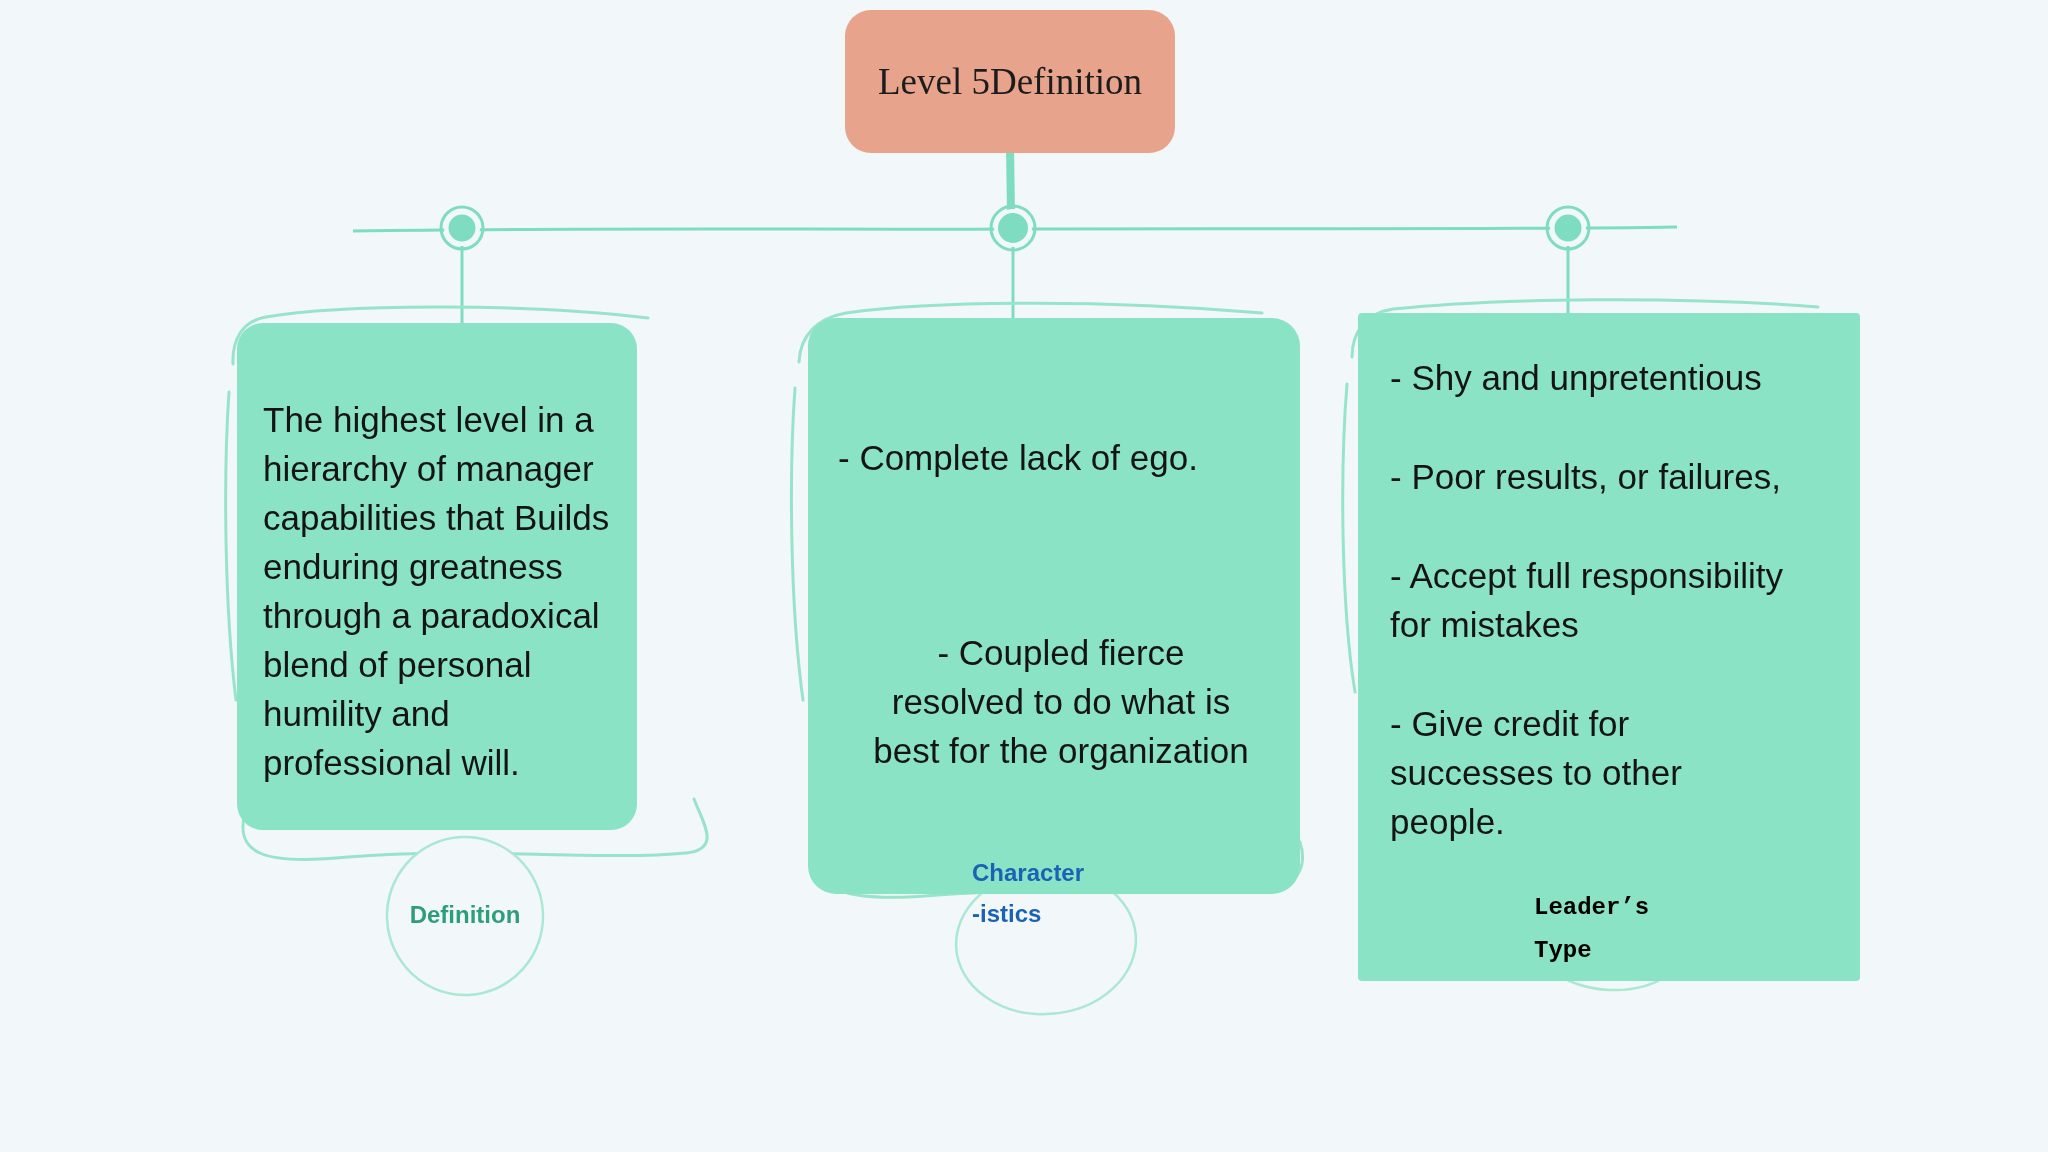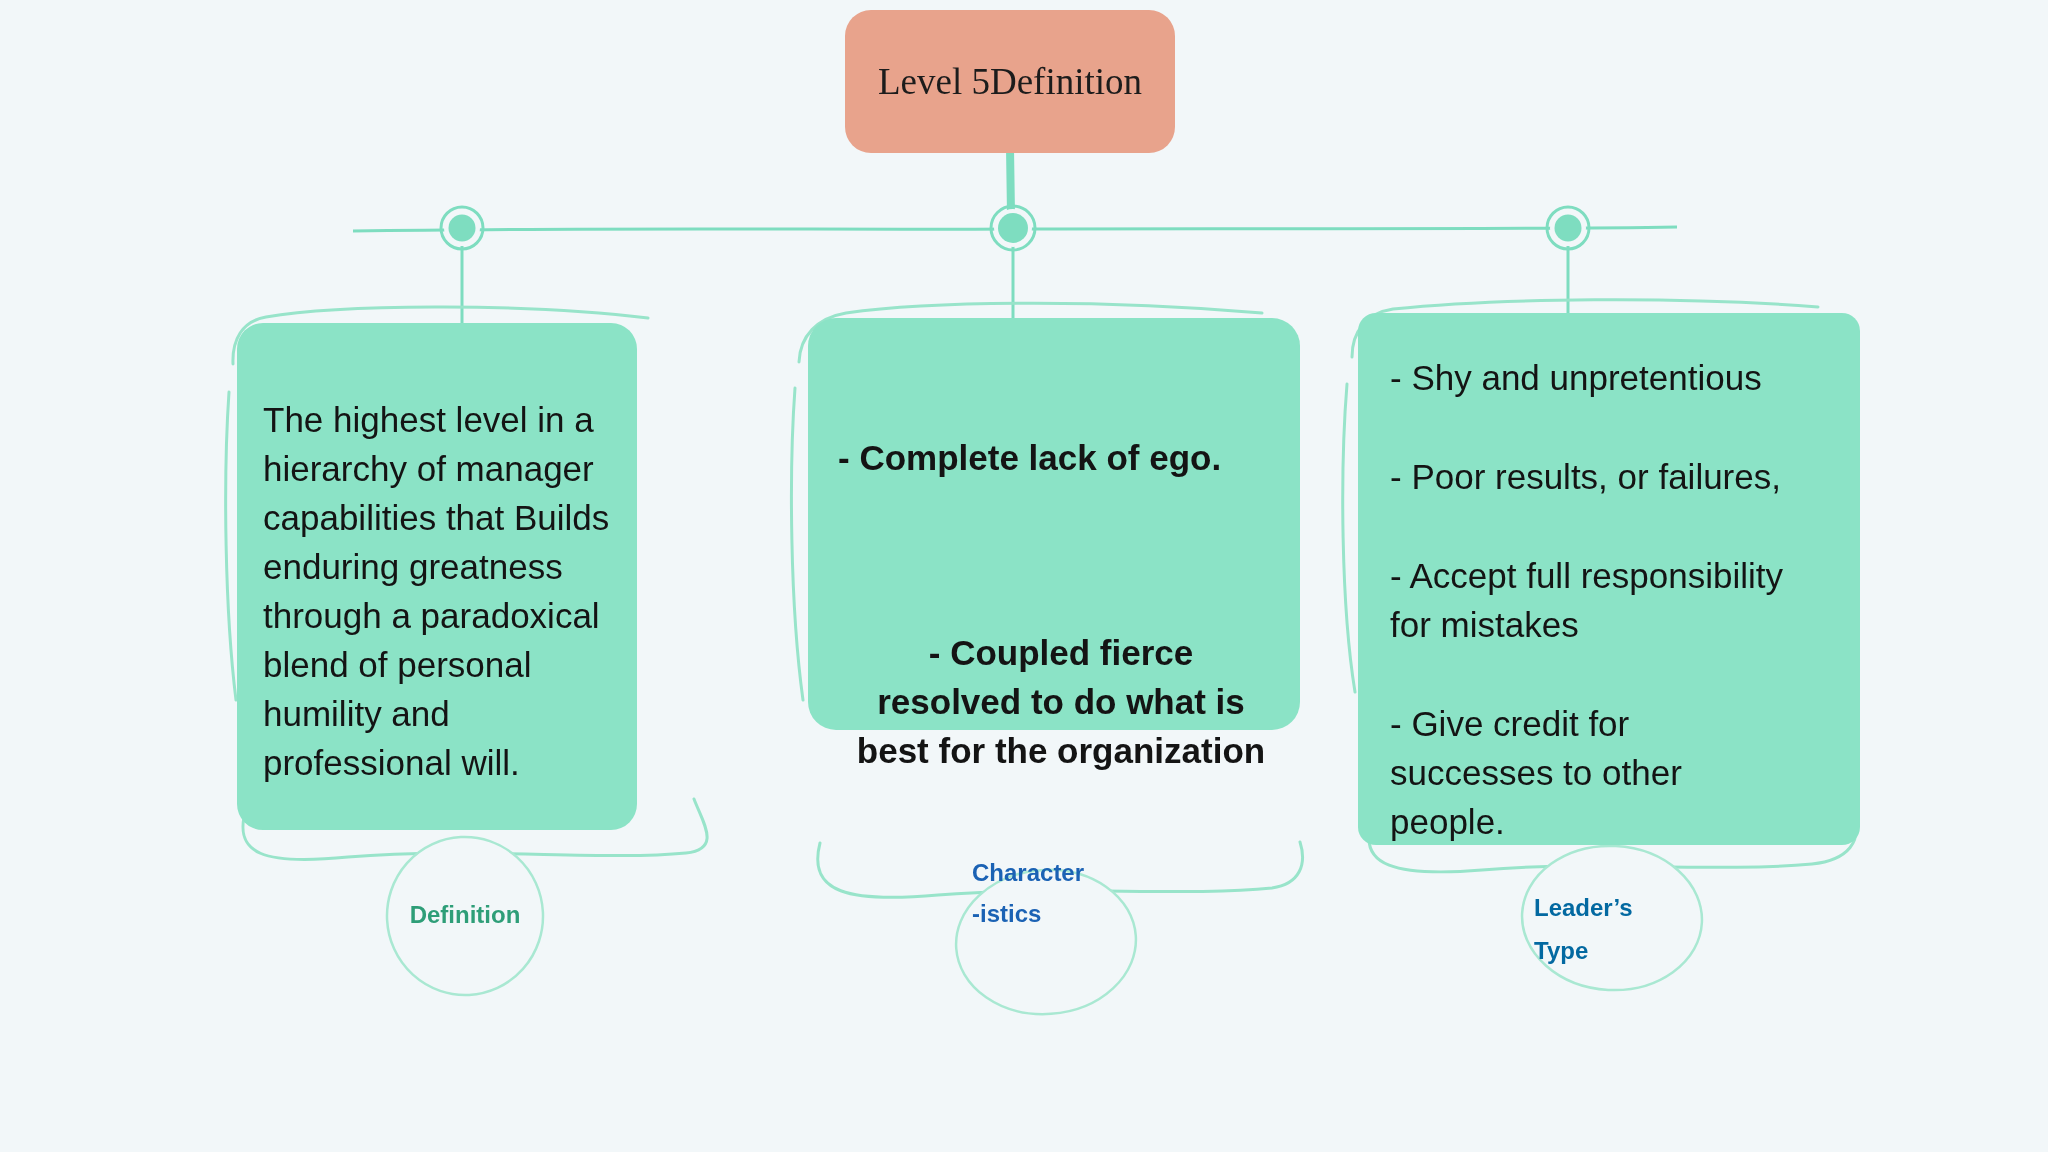--- a/index.html
+++ b/index.html
@@ -43,27 +43,26 @@
     position:absolute;background:var(--branch-fill);
     z-index:2;box-sizing:border-box;
     font-size:35px;line-height:49px;color:var(--text);
   }
   .branch-box p{margin:0;white-space:pre-line;}
   .branch-left{
     left:237px;top:323px;width:400px;height:507px;border-radius:26px;
     padding:72px 14px 0 26px;
   }
   .branch-middle{
-    left:808px;top:318px;width:492px;height:412px;border-radius:28px;
+    left:808px;top:318px;width:492px;height:576px;border-radius:28px;
     padding:115px 16px 0 30px;
-    font-weight:bold;
   }
   .branch-middle p + p{margin-top:146px;text-align:center;}
   .branch-right{
-    left:1358px;top:313px;width:502px;height:532px;border-radius:18px;
+    left:1358px;top:313px;width:502px;height:668px;border-radius:4px;
     padding:40px 14px 0 32px;
   }
   .branch-right p + p{margin-top:50px;}
 
   .branch-label{
     position:absolute;z-index:3;font-weight:bold;font-size:24px;
   }
   .label-definition{left:357px;top:894px;width:216px;text-align:center;line-height:41px;}
   .label-characteristics{left:972px;top:852px;line-height:41px;}
   .label-leaders{left:1534px;top:886px;line-height:43px;}
@@ -153,18 +152,18 @@
 people.</p>
   </div>
 
   <div class="branch-label label-definition" style="color: rgb(46, 158, 120);">
     <div>Definition</div>
   </div>
   <div class="branch-label label-characteristics" style="color: rgb(27, 98, 180);">
     <div>Character</div>
     <div>-istics</div>
   </div>
-  <div class="branch-label label-leaders" style="color: #0369a1;">
+  <div class="branch-label label-leaders" style="color: #000000; font-family: Liberation Mono, monospace;">
     <div>Leader’s</div>
     <div>Type</div>
   </div>
 
 </div>
 
 </body></html>

